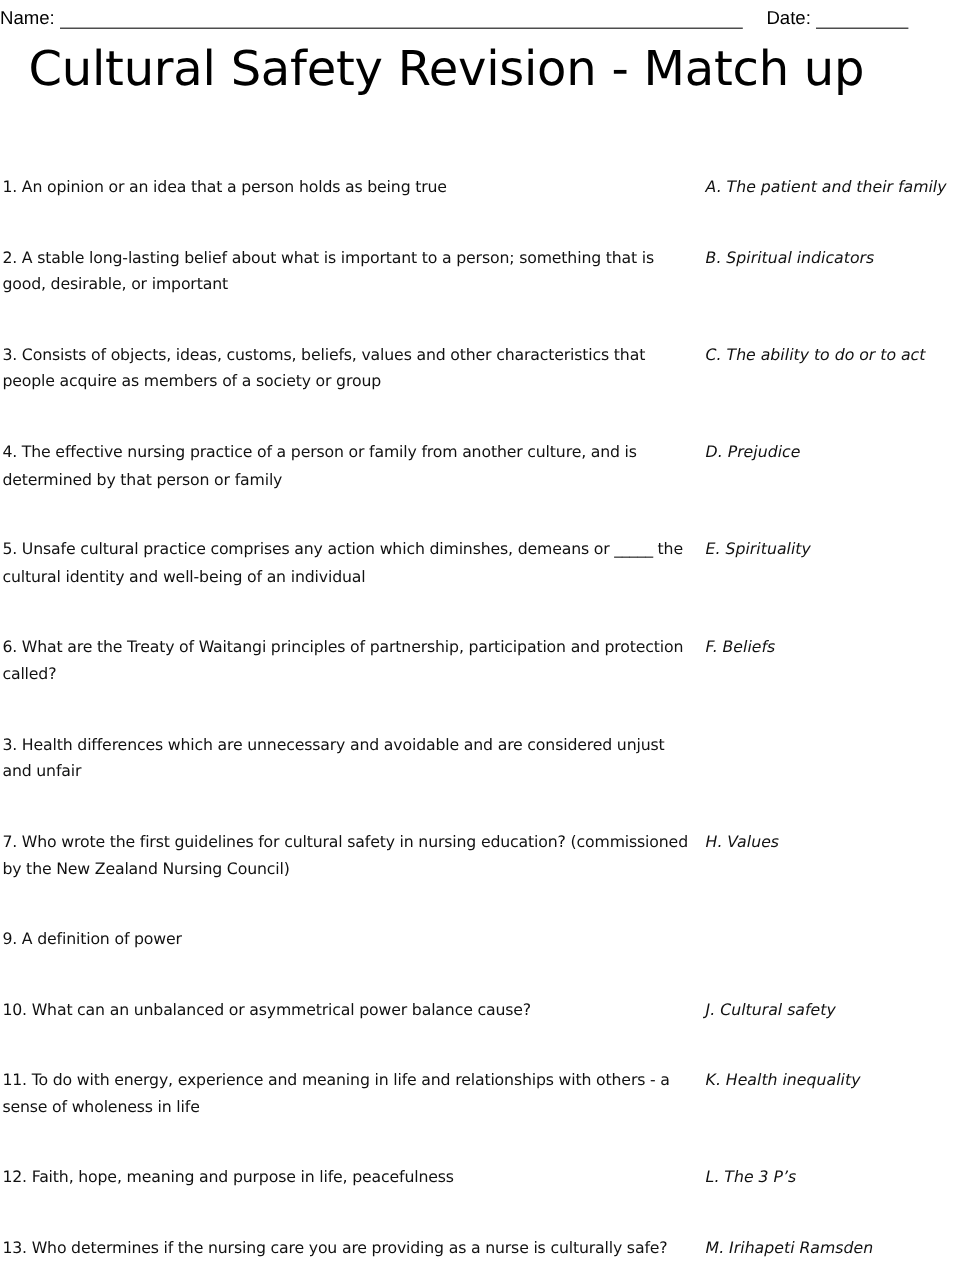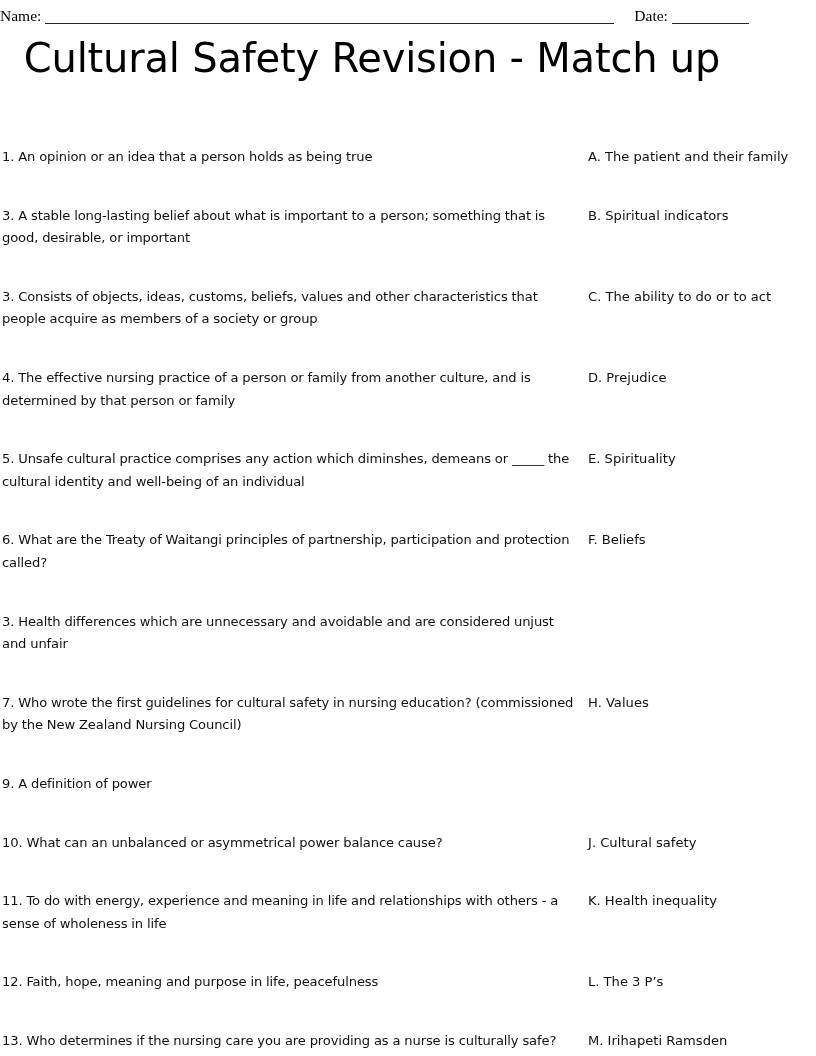--- a/index.html
+++ b/index.html
@@ -26,21 +26,21 @@
 
   
   .namedate {
     position: absolute;
     left: 0;
     top: 0;
     width: 816px;
     height: 26px;
     display: flex;
     align-items: flex-end;
-    font-family: Liberation Serif, serif;
+    font-family: Liberation Sans, sans-serif;
     font-size: 15.5px;
     line-height: 18px;
     white-space: nowrap;
   }
   .nd-label {
     display: inline-block;
     padding-bottom: 1px;
   }
   .nd-rule {
     display: inline-block;
@@ -93,21 +93,21 @@
     box-sizing: border-box;
   }
   .prompt, .answer {
     font-family: "DejaVu Sans", sans-serif;
     font-size: 13.1px;
     line-height: 22.6px;
     color: #111111;
     letter-spacing: -0.12px;
     word-spacing: -0.1px;
   }
-  .answer { letter-spacing: 0.02px; }
+  .answer { letter-spacing: 0.02px; font-style: italic; }
 </style>
 </head>
 <body>
 
 <div class="page">
 
   <div class="namedate">
     <span class="nd-label">Name:</span>
     <span class="nd-rule name-rule"></span>
     <span class="nd-gap"></span>
@@ -123,21 +123,21 @@
       <div class="col-left">
         <div class="prompt">1. An opinion or an idea that a person holds as being true</div>
       </div>
       <div class="col-right">
         <div class="answer">A. The patient and their family</div>
       </div>
     </div>
 
     <div class="row">
       <div class="col-left">
-        <div class="prompt">3. A stable long-lasting belief about what is important to a person; something that is good, desirable, or important</div>
+        <div class="prompt">2. A stable long-lasting belief about what is important to a person; something that is good, desirable, or important</div>
       </div>
       <div class="col-right">
         <div class="answer">B. Spiritual indicators</div>
       </div>
     </div>
 
     <div class="row">
       <div class="col-left">
         <div class="prompt">3. Consists of objects, ideas, customs, beliefs, values and other characteristics that people acquire as members of a society or group</div>
       </div>

